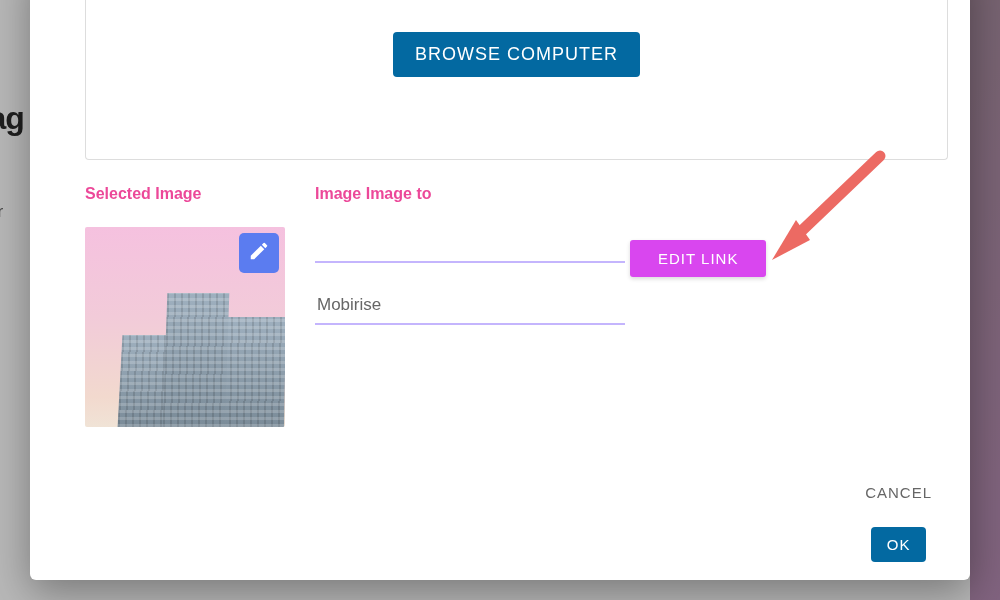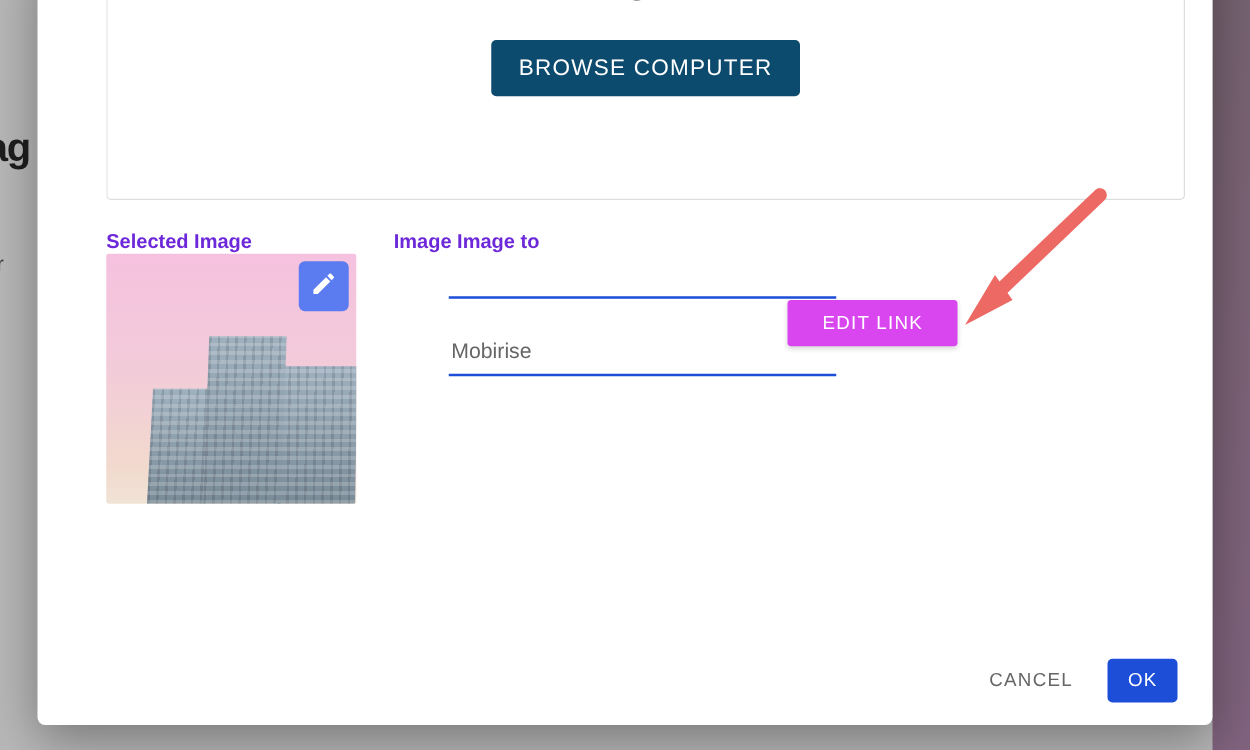--- a/index.html
+++ b/index.html
@@ -51,21 +51,21 @@
     border-radius: 0 0 4px 4px;
     background: #fff;
     text-align: center;
   }
   .upload-or {
     font-size: 42px; font-weight: 400; color: #2b2b2b;
     margin-top: 2px;
   }
   .btn-teal {
     display: inline-block;
-    background: #0c4a6e;
+    background: #0369a1;
     color: #fff;
     font-size: 18px; font-weight: 500;
     letter-spacing: 1px;
     padding: 12px 22px;
     border: none; border-radius: 4px;
     cursor: pointer;
     margin-top: 22px;
   }
 
   
@@ -73,22 +73,22 @@
     position: absolute;
     left: 55px; right: 22px; top: 225px; bottom: 70px;
   }
   .col-left {
     float: left; width: 200px;
   }
   .col-right {
     margin-left: 230px; max-width: 500px;
   }
   .label {
-    font-size: 16px; font-weight: 700; color: #6d28d9;
-    margin-bottom: 0;
+    font-size: 16px; font-weight: 700; color: #ec4899;
+    margin-bottom: 24px;
   }
   .label-reg {
     font-size: 15px; font-weight: 600; color: #222;
     margin-bottom: 10px;
   }
 
   
   .thumb-wrap {
     position: relative; width: 200px; height: 200px;
     border-radius: 2px; overflow: hidden;
@@ -112,26 +112,25 @@
   .bld::before {
     content:""; position:absolute; inset:0;
     background: repeating-linear-gradient(0deg, rgba(255,255,255,0.18) 0 3px, transparent 3px 7px),
                 repeating-linear-gradient(90deg, rgba(0,0,0,0.12) 0 2px, transparent 2px 7px);
   }
 
   
   .field-input {
     width: 310px;
     border: none;
-    border-bottom: 2px solid #1d4ed8;
+    border-bottom: 2px solid #c4b5fd;
     font-size: 17px; color: #666;
     padding: 6px 2px 8px;
     outline: none;
     background: transparent;
-    margin-left: 44px;
   }
   .field-input::placeholder { color: #9aa; }
   .group { margin-bottom: 26px; }
 
   
   .edit-link-btn {
     position: absolute;
     left: 600px; top: 280px;
     background: #d946ef;
     color: #fff; font-size: 15px; letter-spacing: 1px;
@@ -145,29 +144,29 @@
   .arrow-svg {
     position: absolute;
     left: 720px; top: 190px;
     width: 140px; height: 120px;
     pointer-events: none;
   }
 
   
   .footer {
     position: absolute; right: 28px; bottom: 18px;
-    display: flex; align-items: center; gap: 18px;
+    display: flex; align-items: center; gap: 18px; flex-direction: column;
   }
   .btn-cancel {
     background: none; border: none;
     color: #666; font-size: 15px; letter-spacing: 1px;
     cursor: pointer; padding: 8px 10px;
   }
   .btn-ok {
-    background: #1d4ed8; color: #fff;
+    background: #0369a1; color: #fff;
     border: none; border-radius: 4px;
     font-size: 15px; padding: 9px 16px;
     cursor: pointer; letter-spacing: 1px;
   }
 </style>
 </head>
 <body>
 
 <div class="bg-page">
   <div class="bg-left-strip">

